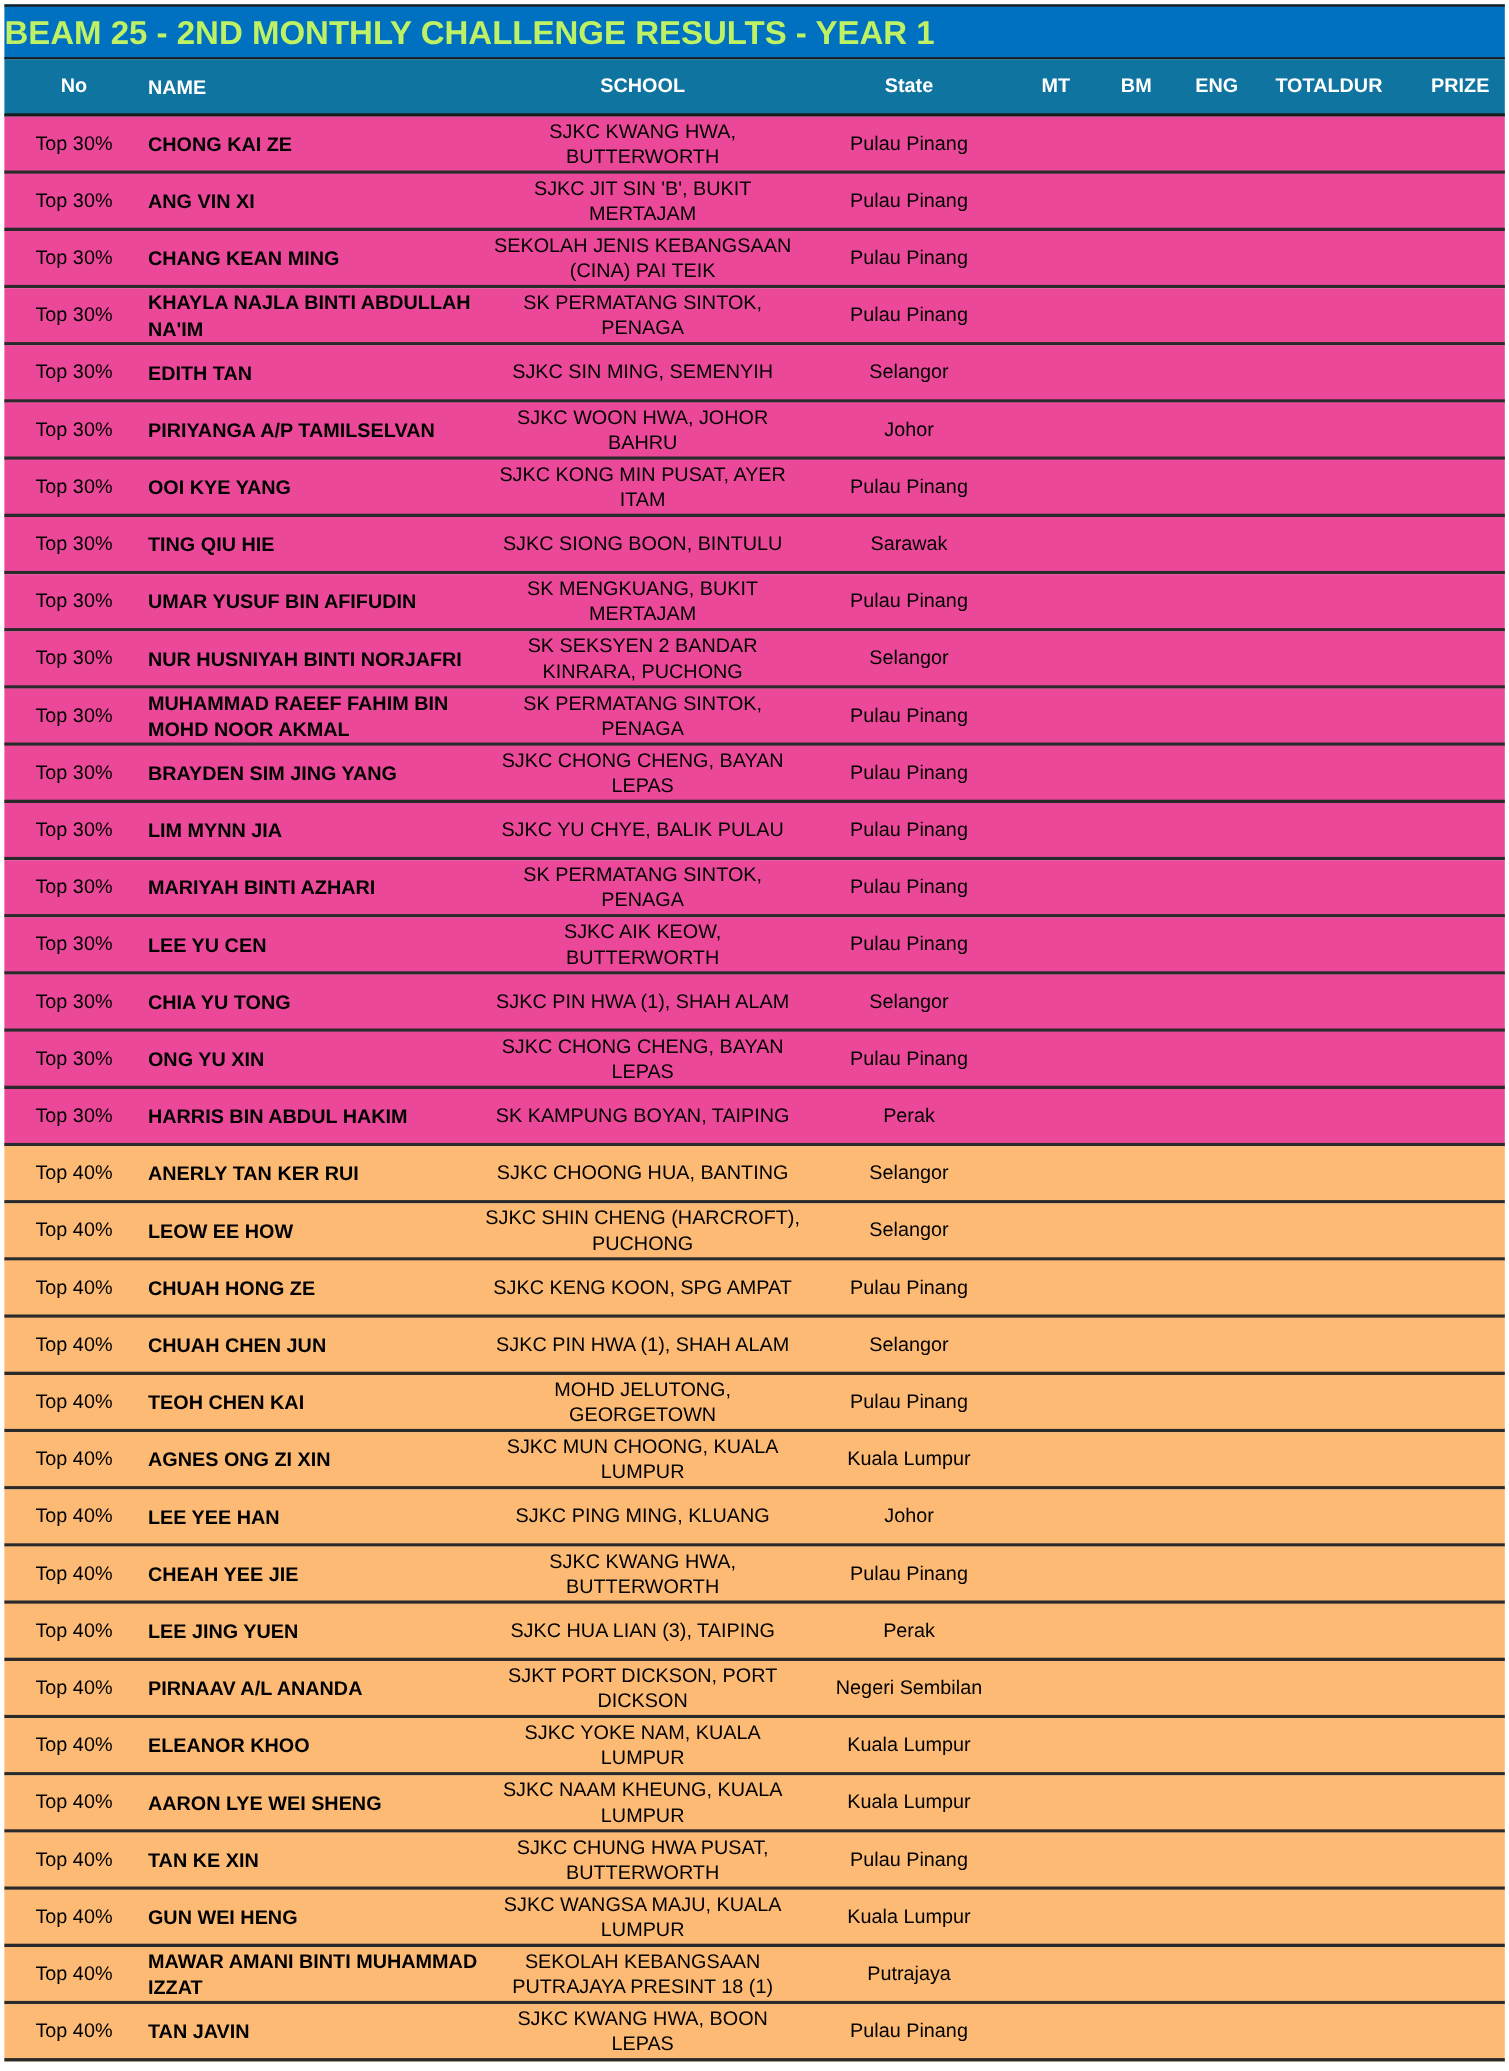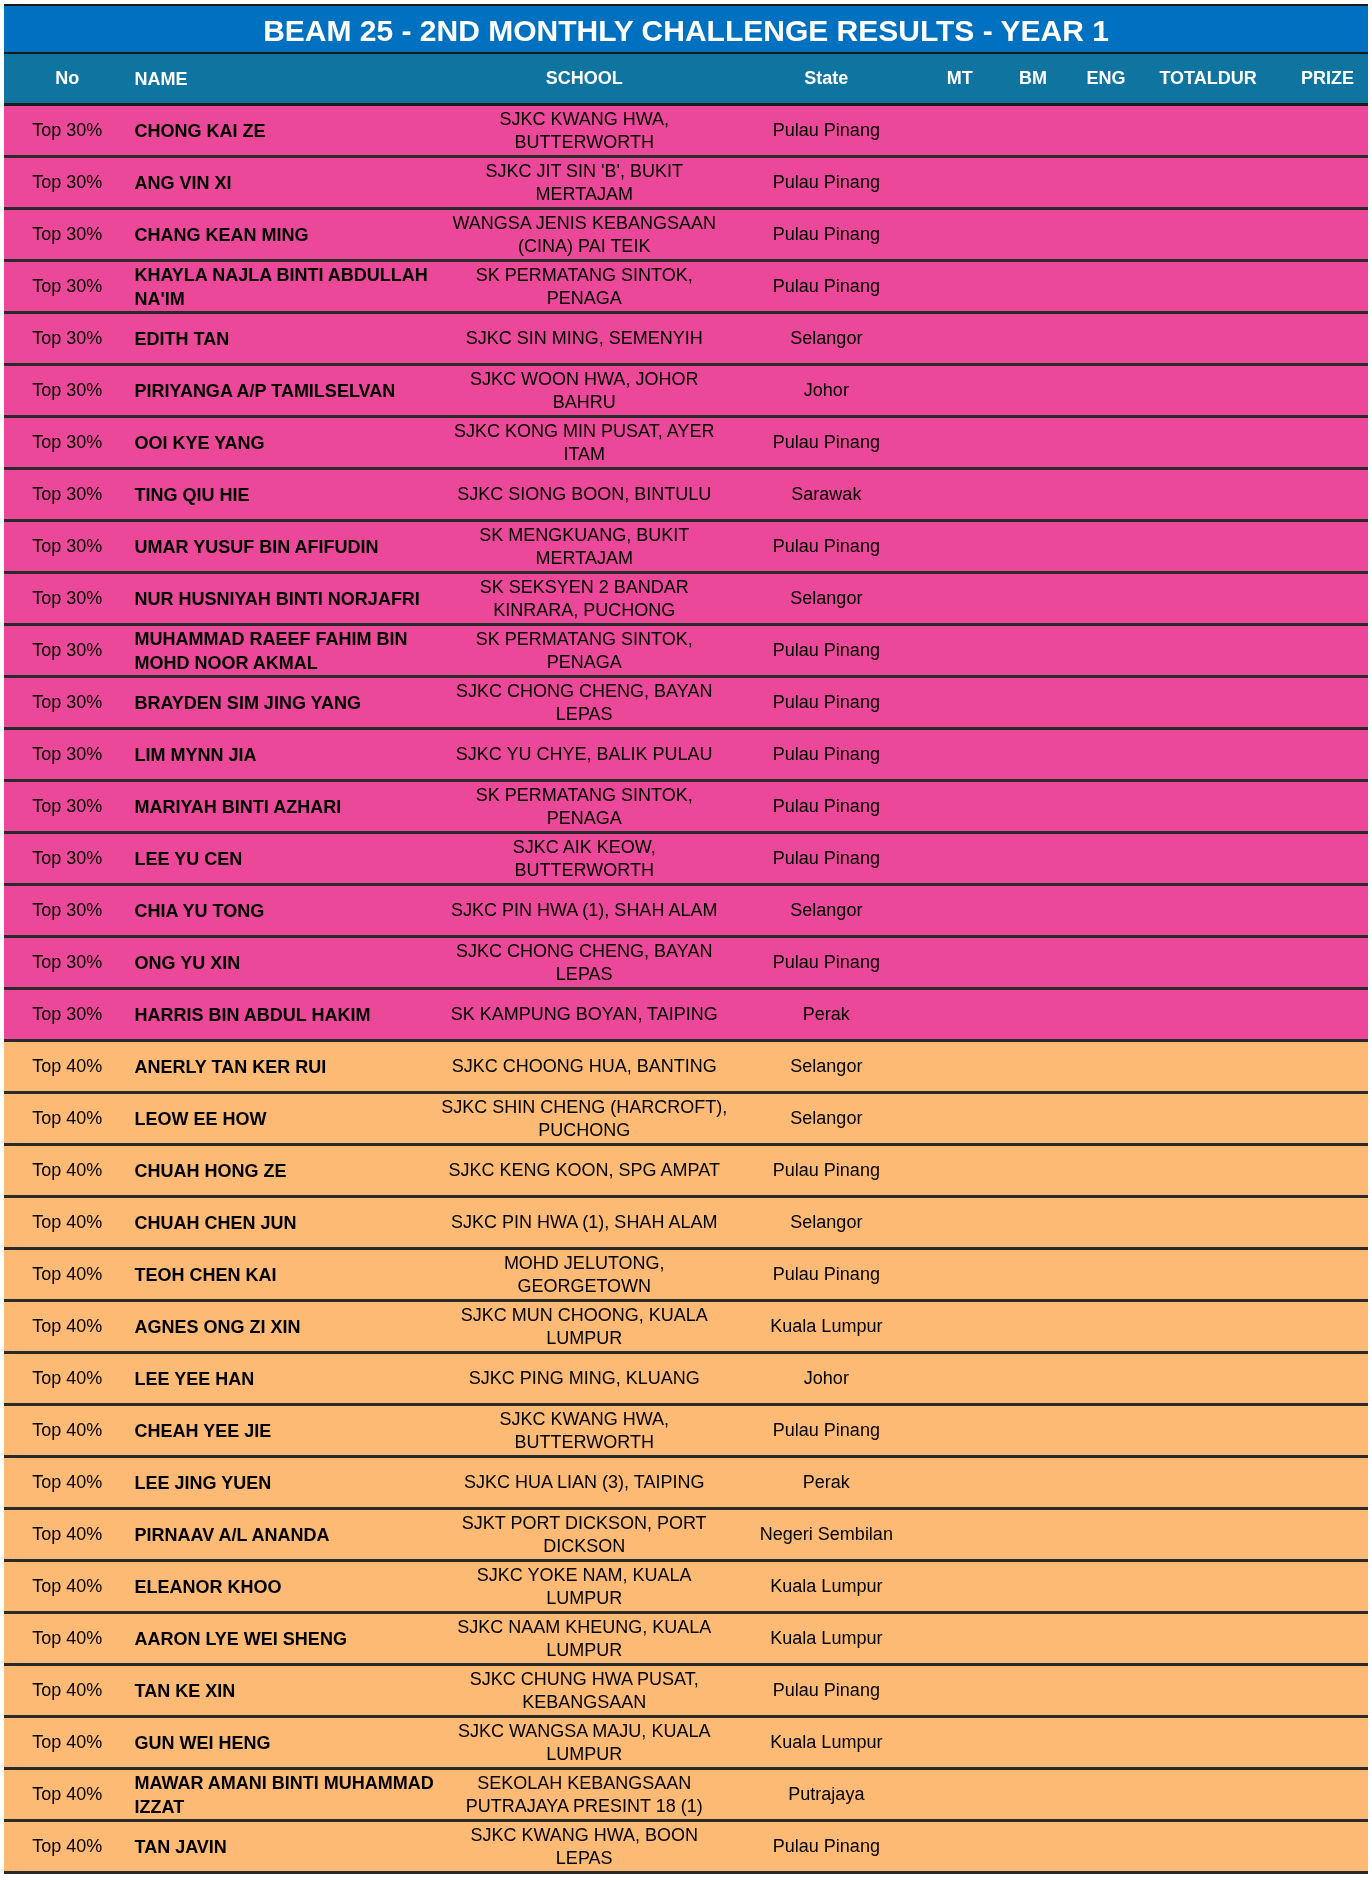--- a/index.html
+++ b/index.html
@@ -1,20 +1,20 @@
 <!DOCTYPE html>
 <html><head>
 <meta charset="utf-8">
 <style>
   html, body { margin: 0; padding: 0; background: #ffffff; }
   body { width: 1372px; height: 1883px; overflow: hidden; position: relative; font-family: "Liberation Sans", sans-serif; }
   .sheet { position: absolute; left: 4px; top: 4px; width: 1364px; }
   .title-bar {
-    height: 50px; background: #0070c0; color: #ffffff;
-    font-weight: bold; font-size: 30px; text-align: center; line-height: 50px;
+    height: 50px; background: #0070c0; color: #bef264;
+    font-weight: bold; font-size: 30px; line-height: 50px;
     border-top: 2px solid #1a1a1a; border-bottom: 2px solid #1a1a1a; box-sizing: border-box;
   }
   .header-row {
     height: 52px; background: #1074a0; color: #ffffff; font-weight: bold; font-size: 18px;
     display: flex; align-items: center; border-bottom: 3px solid #1a1a1a; box-sizing: border-box;
   }
   .row { height: 52px; display: flex; align-items: center; border-bottom: 3px solid #2a2a2a; box-sizing: border-box; color: #000; font-size: 18px; }
   .row.top30 { background: #ec4899; }
   .row.top40 { background: #fdba74; }
   .c-no { width: 128px; text-align: center; }
@@ -76,21 +76,21 @@
         <div class="c-bm"></div>
         <div class="c-eng"></div>
         <div class="c-total"></div>
         <div class="c-dur"></div>
         <div class="c-prize"></div>
       </div>
       <div class="row top30">
         <div class="c-no">Top 30%</div>
         <div class="c-name">CHANG KEAN MING</div>
         <div class="c-school">
-          <div class="school-clip">WANGSA JENIS KEBANGSAAN (CINA) PAI TEIK</div>
+          <div class="school-clip">SEKOLAH JENIS KEBANGSAAN (CINA) PAI TEIK</div>
         </div>
         <div class="c-state">Pulau Pinang</div>
         <div class="c-mt"></div>
         <div class="c-bm"></div>
         <div class="c-eng"></div>
         <div class="c-total"></div>
         <div class="c-dur"></div>
         <div class="c-prize"></div>
       </div>
       <div class="row top30">
@@ -468,21 +468,21 @@
         <div class="c-bm"></div>
         <div class="c-eng"></div>
         <div class="c-total"></div>
         <div class="c-dur"></div>
         <div class="c-prize"></div>
       </div>
       <div class="row top40">
         <div class="c-no">Top 40%</div>
         <div class="c-name">TAN KE XIN</div>
         <div class="c-school">
-          <div class="school-clip">SJKC CHUNG HWA PUSAT, KEBANGSAAN</div>
+          <div class="school-clip">SJKC CHUNG HWA PUSAT, BUTTERWORTH</div>
         </div>
         <div class="c-state">Pulau Pinang</div>
         <div class="c-mt"></div>
         <div class="c-bm"></div>
         <div class="c-eng"></div>
         <div class="c-total"></div>
         <div class="c-dur"></div>
         <div class="c-prize"></div>
       </div>
       <div class="row top40">

